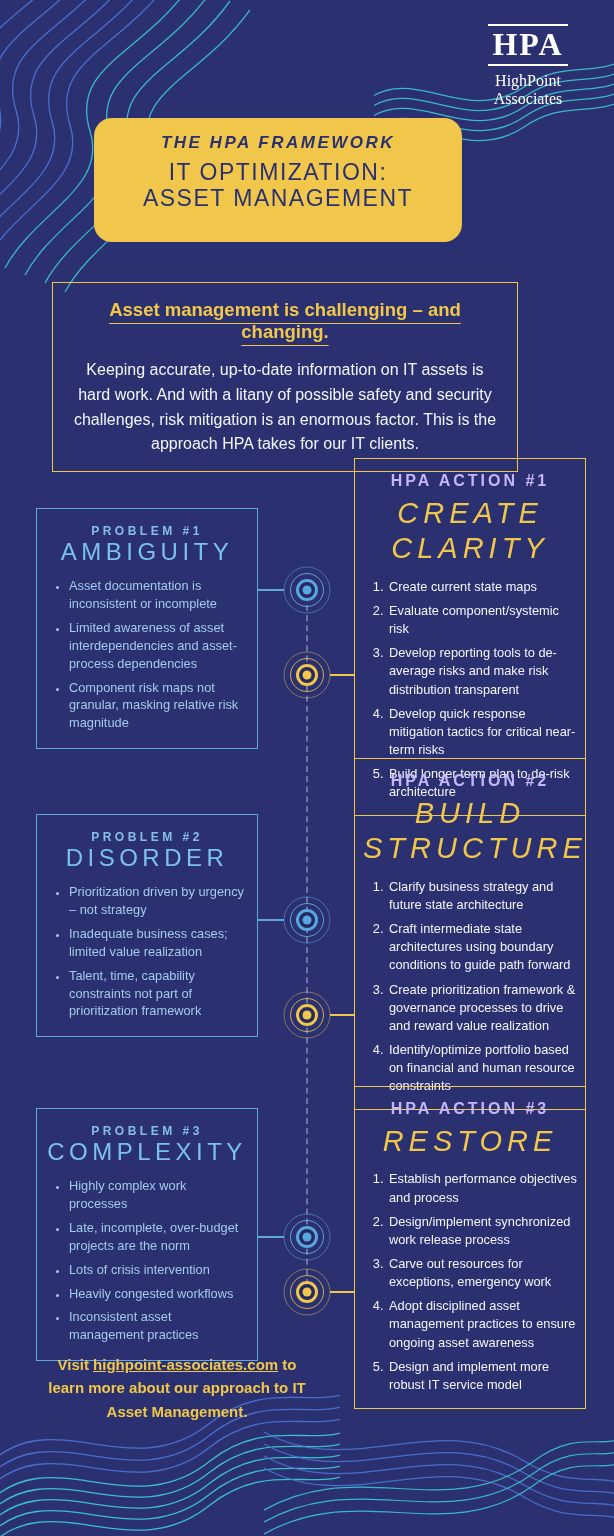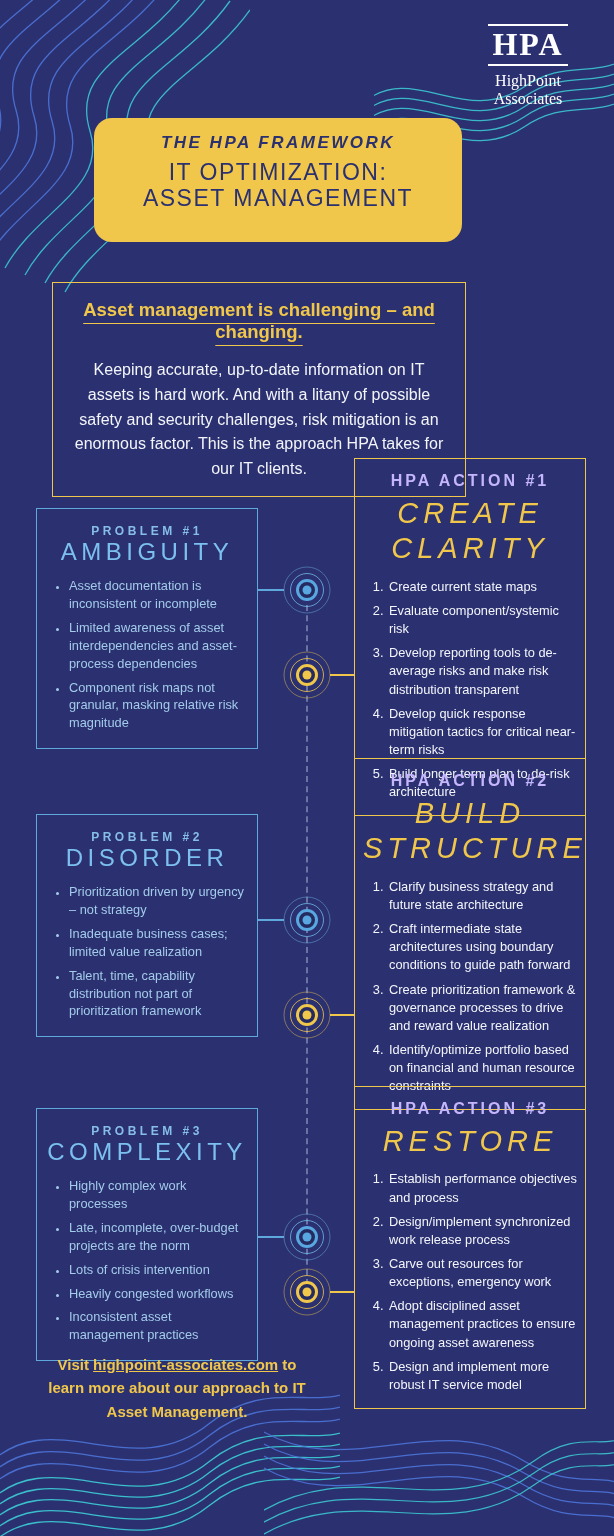--- a/index.html
+++ b/index.html
@@ -20,21 +20,21 @@
   .logo .rule.bottom{margin-bottom:6px;}
   .logo .name{font-size:16px;line-height:1.18;}
 
   
   .banner{position:absolute;z-index:1;left:94px;top:118px;width:368px;height:124px;background:#f1c74b;border-radius:18px;color:#2b3170;text-align:center;padding-top:15px;box-sizing:border-box;}
   .banner .kicker{font-size:17px;font-weight:bold;font-style:italic;letter-spacing:2.5px;}
   .banner .title{font-size:23px;font-weight:normal;letter-spacing:1.5px;line-height:1.15;}
   .banner .title.first{margin-top:6px;}
 
   
-  .intro{position:absolute;z-index:1;left:52px;top:282px;width:414px;min-height:158px;border:1px solid #f1c74b;text-align:center;padding:16px 16px 14px;box-sizing:border-box;}
+  .intro{position:absolute;z-index:1;left:52px;top:282px;width:466px;min-height:158px;border:1px solid #f1c74b;text-align:center;padding:16px 16px 14px;box-sizing:border-box;}
   .intro .heading{color:#f1c74b;font-size:18.5px;font-weight:bold;text-decoration:underline;text-underline-offset:7px;text-decoration-thickness:1px;}
   .intro .body{color:#f3f5fa;font-size:16px;line-height:1.55;margin:15px 0 0;}
 
   
   .timeline{position:absolute;z-index:1;left:306px;top:585px;height:710px;width:0;border-left:2px dashed rgba(186,198,226,0.45);}
   .conn{position:absolute;z-index:1;height:2px;}
   .conn.blue{background:#5fa8dc;}
   .conn.yellow{background:#f1c74b;}
   .node{position:absolute;z-index:2;width:48px;height:48px;transform:translate(-50%,-50%);}
   .node span{position:absolute;top:50%;left:50%;transform:translate(-50%,-50%);border-radius:50%;display:block;box-sizing:border-box;}
@@ -231,21 +231,21 @@
       <li>Component risk maps not granular, masking relative risk magnitude</li>
     </ul>
   </section>
 
   <section class="pbox p2">
     <div class="kicker">PROBLEM #2</div>
     <div class="ptitle">DISORDER</div>
     <ul>
       <li>Prioritization driven by urgency – not strategy</li>
       <li>Inadequate business cases; limited value realization</li>
-      <li>Talent, time, capability distribution not part of prioritization framework</li>
+      <li>Talent, time, capability constraints not part of prioritization framework</li>
     </ul>
   </section>
 
   <section class="pbox p3">
     <div class="kicker">PROBLEM #3</div>
     <div class="ptitle">COMPLEXITY</div>
     <ul>
       <li>Highly complex work processes</li>
       <li>Late, incomplete, over-budget projects are the norm</li>
       <li>Lots of crisis intervention</li>

